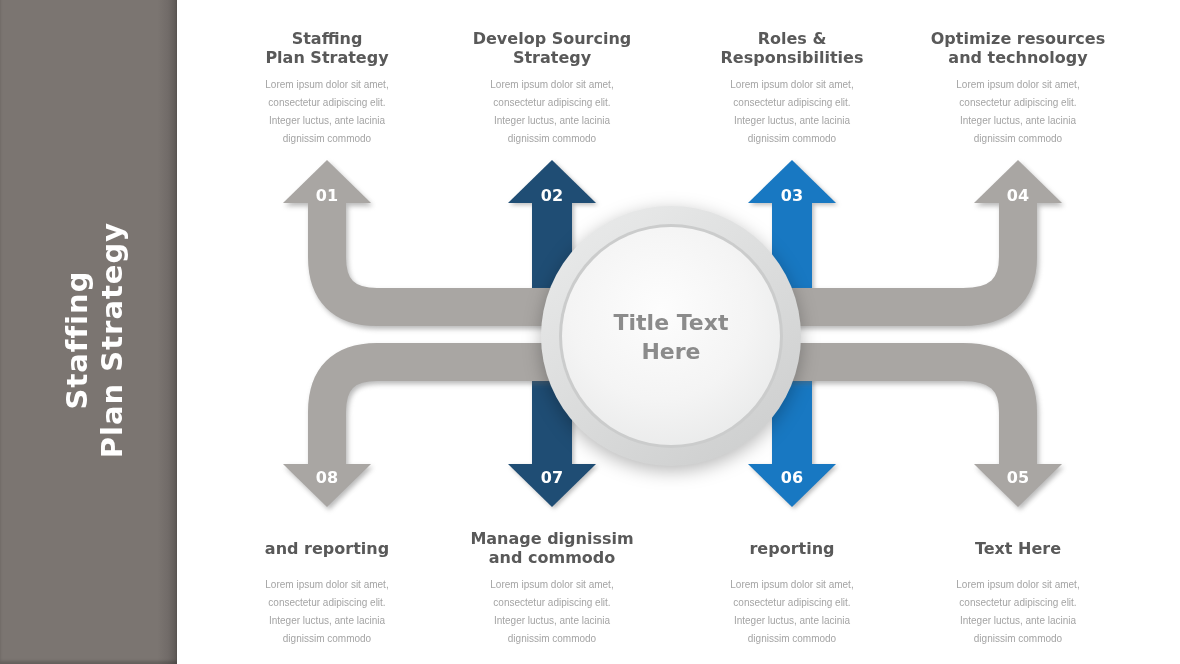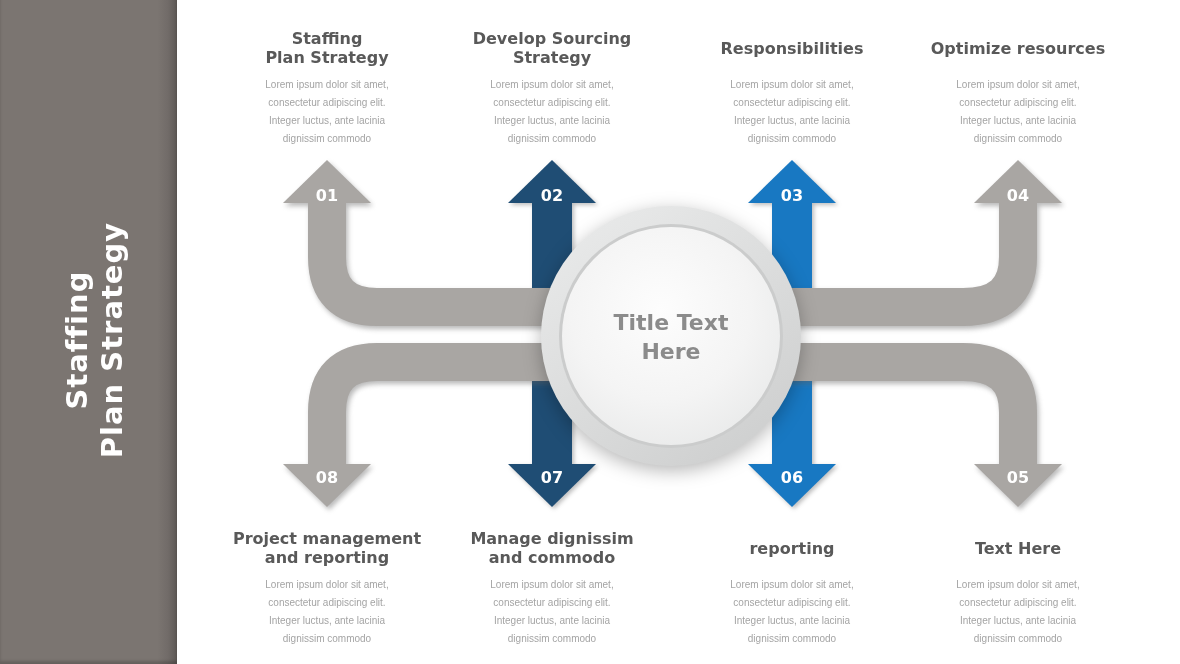--- a/index.html
+++ b/index.html
@@ -135,45 +135,46 @@
   <div class="item-body">
     <div>Lorem ipsum dolor sit amet,</div>
     <div>consectetur adipiscing elit.</div>
     <div>Integer luctus, ante lacinia</div>
     <div>dignissim commodo</div>
   </div>
 </div>
 
 <div class="col col-3 row-top">
   <div class="item-header">
+    <div>Roles &amp;</div>
     <div>Responsibilities</div>
   </div>
   <div class="item-body">
     <div>Lorem ipsum dolor sit amet,</div>
     <div>consectetur adipiscing elit.</div>
     <div>Integer luctus, ante lacinia</div>
     <div>dignissim commodo</div>
   </div>
 </div>
 
 <div class="col col-4 row-top">
   <div class="item-header">
     <div>Optimize resources</div>
+    <div>and technology</div>
   </div>
   <div class="item-body">
     <div>Lorem ipsum dolor sit amet,</div>
     <div>consectetur adipiscing elit.</div>
     <div>Integer luctus, ante lacinia</div>
     <div>dignissim commodo</div>
   </div>
 </div>
 
 <div class="col col-1 row-bottom">
   <div class="item-header">
-    <div>Project management</div>
     <div>and reporting</div>
   </div>
   <div class="item-body">
     <div>Lorem ipsum dolor sit amet,</div>
     <div>consectetur adipiscing elit.</div>
     <div>Integer luctus, ante lacinia</div>
     <div>dignissim commodo</div>
   </div>
 </div>
 

